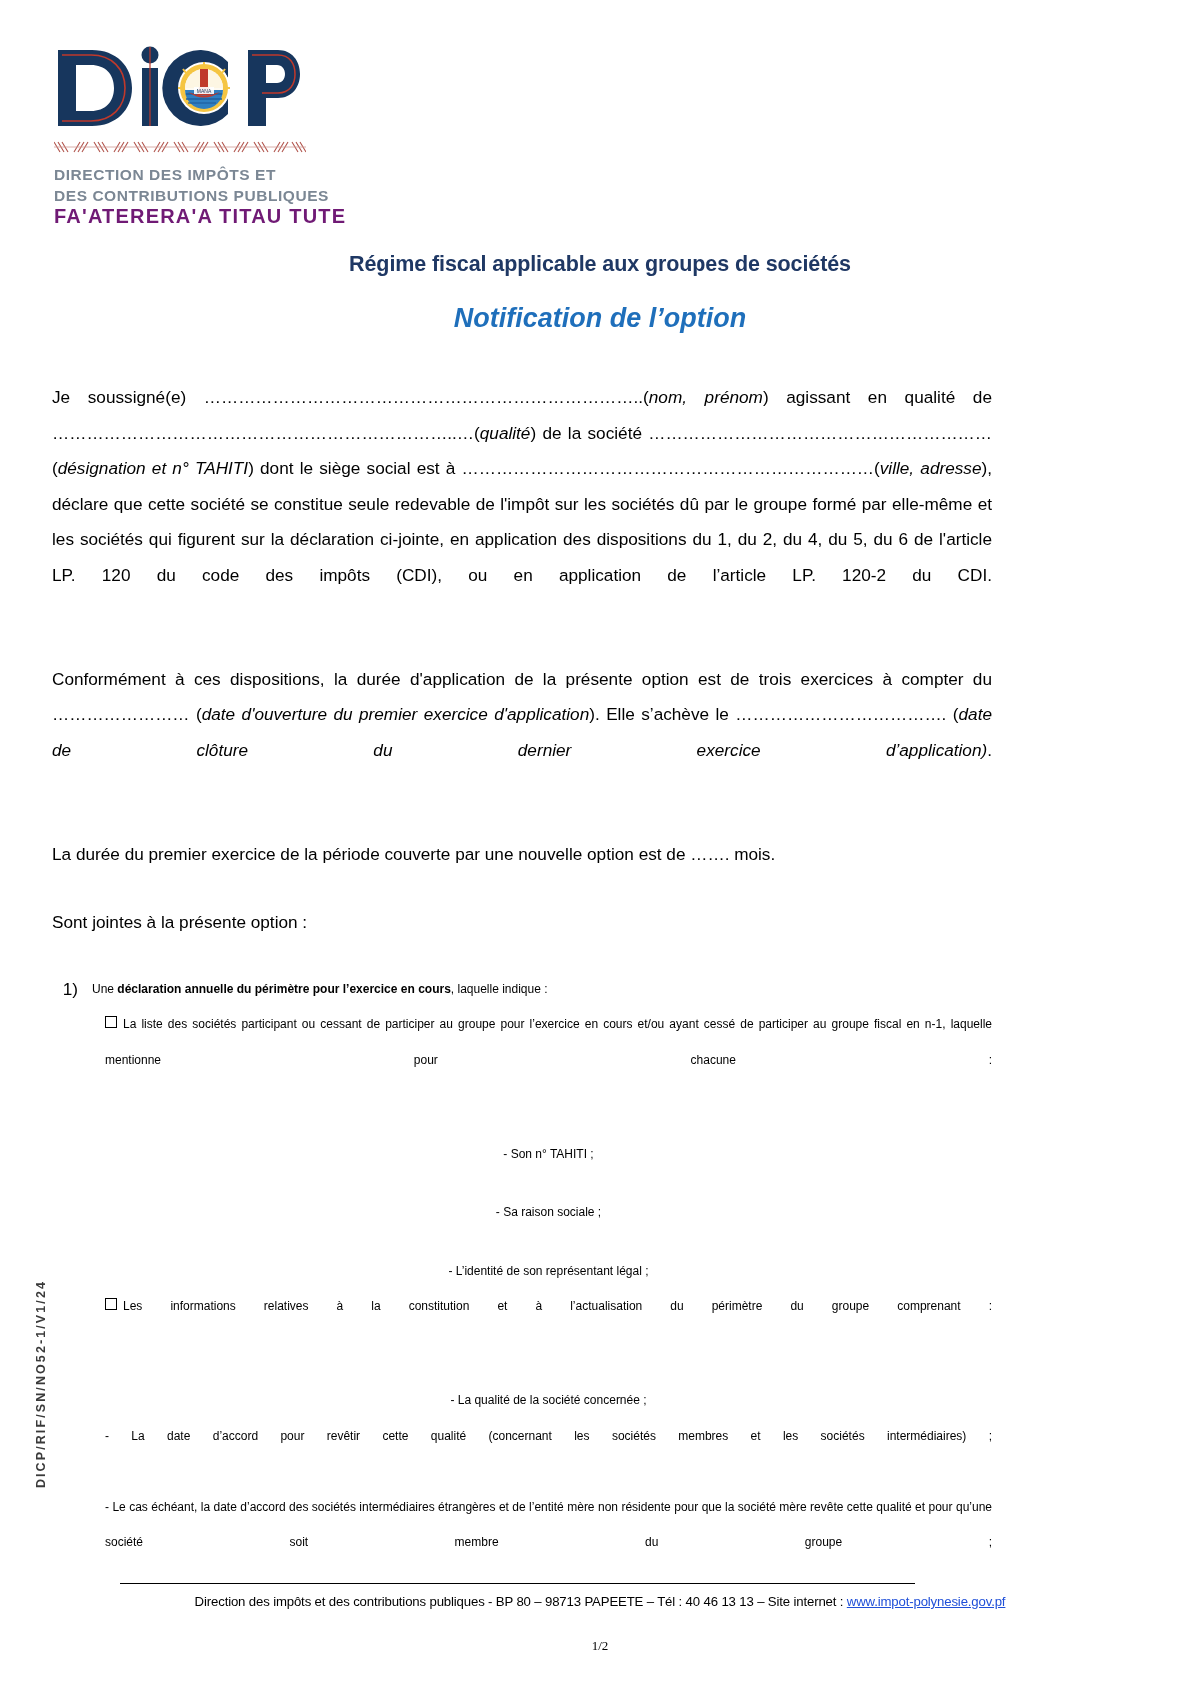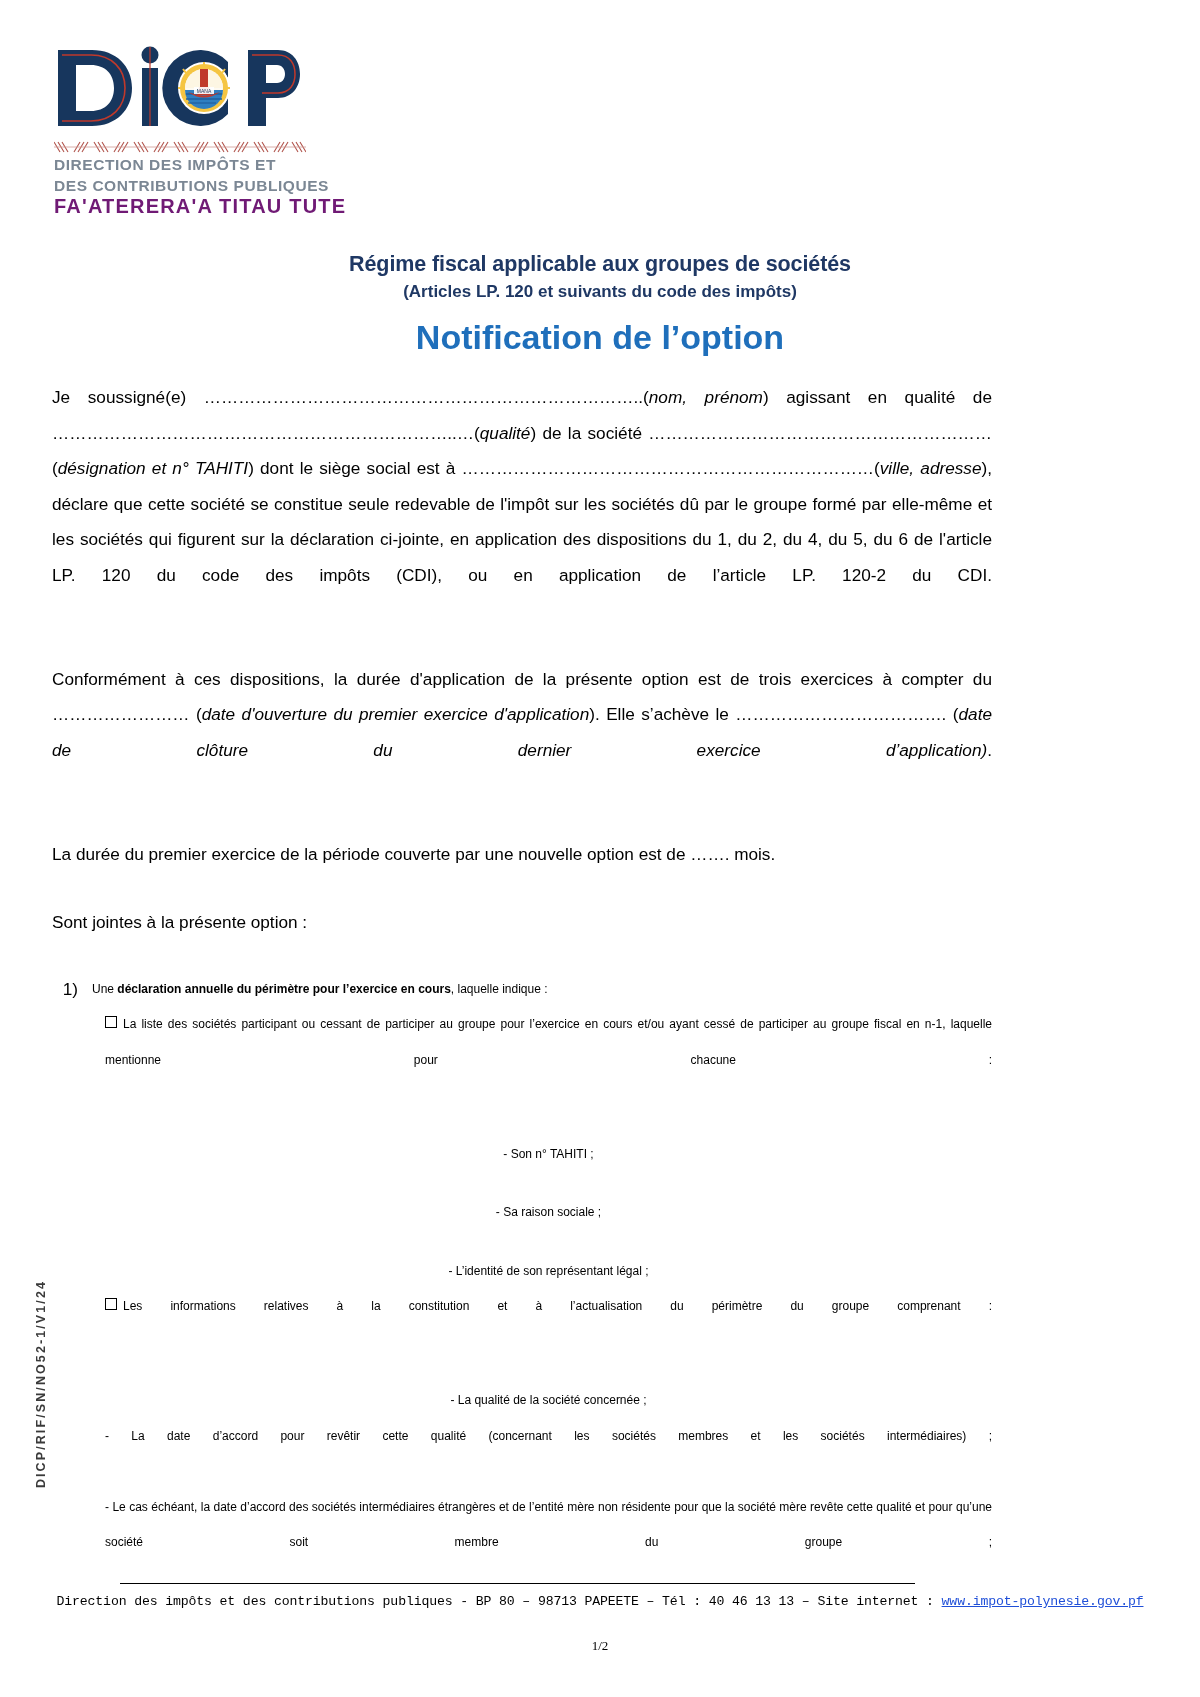--- a/index.html
+++ b/index.html
@@ -36,20 +36,21 @@
   .logo-svg { display: block; }
 
   .logo-rule {
     width: 252px;
     height: 14px;
     margin-top: 6px;
     margin-left: 2px;
     overflow: hidden;
   }
   .logo-words {
+    margin-top: 10px;
     margin-left: 2px;
     color: #7b8794;
     font-size: 15.5px;
     font-weight: bold;
     letter-spacing: 0.55px;
     line-height: 21px;
     white-space: nowrap;
   }
   .logo-words .l3 {
     color: #701a75;
@@ -71,24 +72,25 @@
     color: #1f3864;
     letter-spacing: -0.1px;
   }
   .doc-subtitle {
     margin-top: 5px;
     font-size: 17px;
     font-weight: bold;
     color: #1f3864;
   }
   .doc-title2 {
-    margin-top: 16px;
-    font-size: 34px;
+    margin-top: 26px;
+    font-size: 27px;
     font-weight: bold;
     color: #1f6fbb;
+    font-style: italic;
   }
 
   
   .content {
     position: absolute;
     top: 380px;
     left: 52px;
     width: 940px;
     font-size: 17.2px;
     line-height: 35.5px;
@@ -174,21 +176,21 @@
     background: #000000;
   }
   .footer {
     position: absolute;
     top: 1594px;
     left: 0;
     width: 1200px;
     text-align: center;
     font-size: 13.2px;
     color: #000000;
-    font-family: Liberation Mono, monospace;
+    font-family: Liberation Sans, sans-serif;
     letter-spacing: -0.15px;
   }
   .footer a, .footer .link {
     color: #1f4fd8;
     text-decoration: underline;
   }
   .pagenum {
     position: absolute;
     top: 1638px;
     left: 0;
@@ -276,21 +278,20 @@
 
     <div class="logo-words">
       <div>DIRECTION DES IMPÔTS ET</div>
       <div>DES CONTRIBUTIONS PUBLIQUES</div>
       <div class="l3">FA'ATERERA'A TITAU TUTE</div>
     </div>
   </div>
 
   <div class="title-block">
     <div class="doc-title">Régime fiscal applicable aux groupes de sociétés</div>
-    <div class="doc-subtitle">(Articles LP. 120 et suivants du code des impôts)</div>
     <div class="doc-title2">Notification de l’option</div>
   </div>
 
   <div class="content">
 
     <p class="para justify-all"><span>Je soussigné(e) …………………………………………………………………..(</span><i>nom, prénom</i><span>) agissant en qualité de ……………………………………………………………..…(</span><i>qualité</i><span>) de la société …………………………………………………… (</span><i>désignation et n° TAHITI</i><span>) dont le siège social est à ………………………………………………………………(</span><i>ville, adresse</i><span>), déclare que cette société se constitue seule redevable de l'impôt sur les sociétés dû par le groupe formé par elle-même et les sociétés qui figurent sur la déclaration ci-jointe, en application des dispositions du 1, du 2, du 4, du 5, du 6 de l'article LP. 120 du code des impôts (CDI), ou en application de l’article LP. 120-2 du CDI.</span></p>
 
     <p class="para spaced justify-all"><span>Conformément à ces dispositions, la durée d'application de la présente option est de trois exercices à compter du …………………… (</span><i>date d'ouverture du premier exercice d'application</i><span>). Elle s’achève le ………………………………. (</span><i>date de clôture du dernier exercice d’application)</i><span>.</span></p>
 
     <p class="para spaced">La durée du premier exercice de la période couverte par une nouvelle option est de ……. mois.</p>

